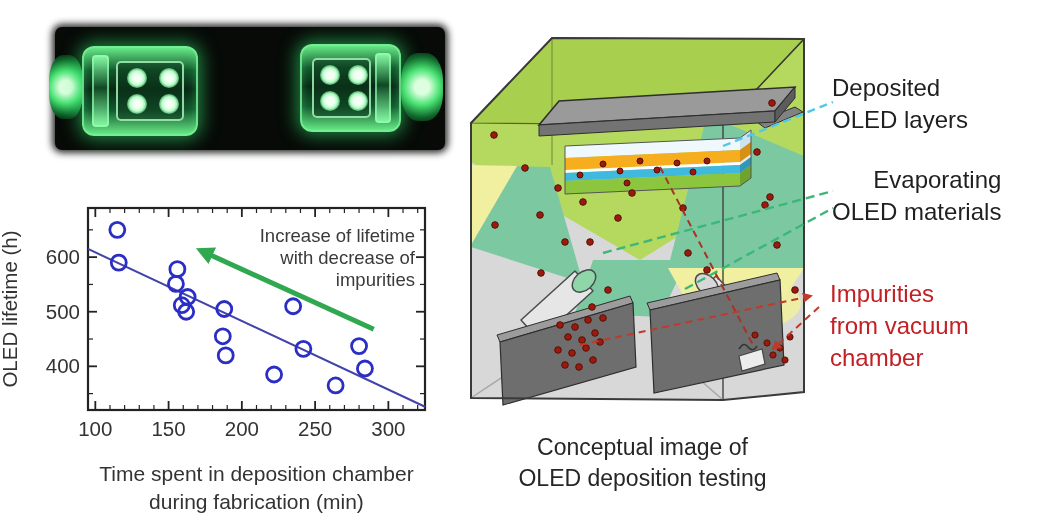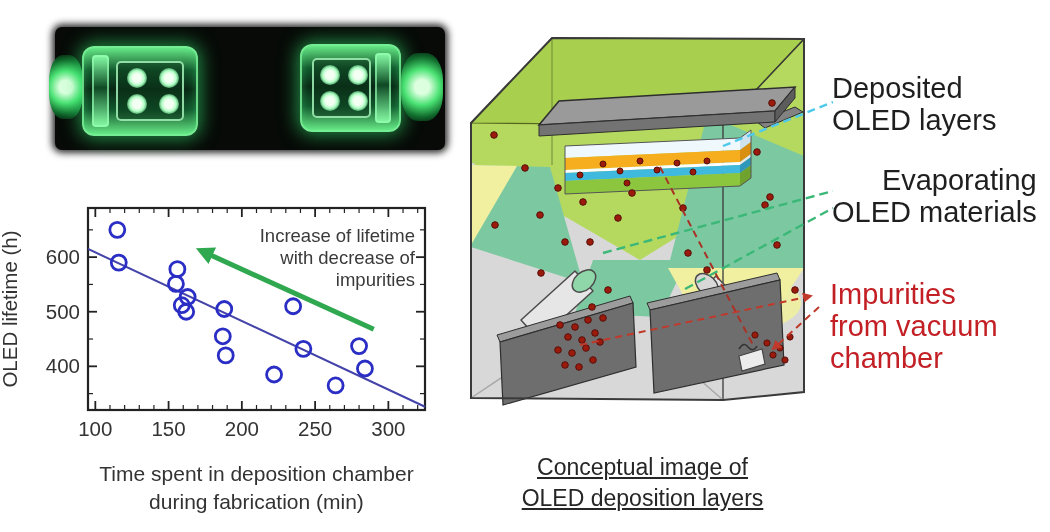--- a/index.html
+++ b/index.html
@@ -19,21 +19,21 @@
   .leddot{position:absolute;width:20px;height:20px;border-radius:50%;
       background:radial-gradient(circle, #f4fff4 0 30%, #b0ffc4 52%, rgba(70,225,125,.35) 80%, rgba(0,0,0,0) 100%);}
   .strip{position:absolute;border:2px solid rgba(150,255,180,.65);border-radius:4px;
       background:linear-gradient(180deg, rgba(140,255,170,.85), rgba(25,110,55,.45) 45%, rgba(140,255,170,.85));}
   .blob{position:absolute;border-radius:40%;
       background:radial-gradient(circle at 50% 50%, #dcffdf 0 18%, #4ae273 45%, #10692c 75%, rgba(0,0,0,0) 100%);
       filter:blur(.5px);}
 
   
   .cap{position:absolute;color:#262626;font-size:23px;line-height:31px;text-align:center;}
-  .calloutlabel{position:absolute;font-size:29px;line-height:32px;color:#1f1f1f;}
+  .calloutlabel{position:absolute;font-size:24px;line-height:32px;color:#1f1f1f;}
   .calloutlabel.red{color:#c32026;}
 </style>
 </head>
 <body>
 
 <div id="fig">
 
   <div class="photo">
     <div class="blob" style="left:-6px;top:28px;width:34px;height:64px;"></div>
 
@@ -297,18 +297,18 @@
   <div class="calloutlabel" style="left:832px;top:164px;text-align:right;">
     <div>Evaporating</div>
     <div>OLED materials</div>
   </div>
   <div class="calloutlabel red" style="left:830px;top:278px;">
     <div>Impurities</div>
     <div>from vacuum</div>
     <div>chamber</div>
   </div>
 
-  <div class="cap" style="left:455px;top:452px;width:375px;text-decoration:underline;">
+  <div class="cap" style="left:455px;top:432px;width:375px;">
     <div>Conceptual image of</div>
-    <div>OLED deposition layers</div>
+    <div>OLED deposition testing</div>
   </div>
 
 </div>
 
 </body></html>

